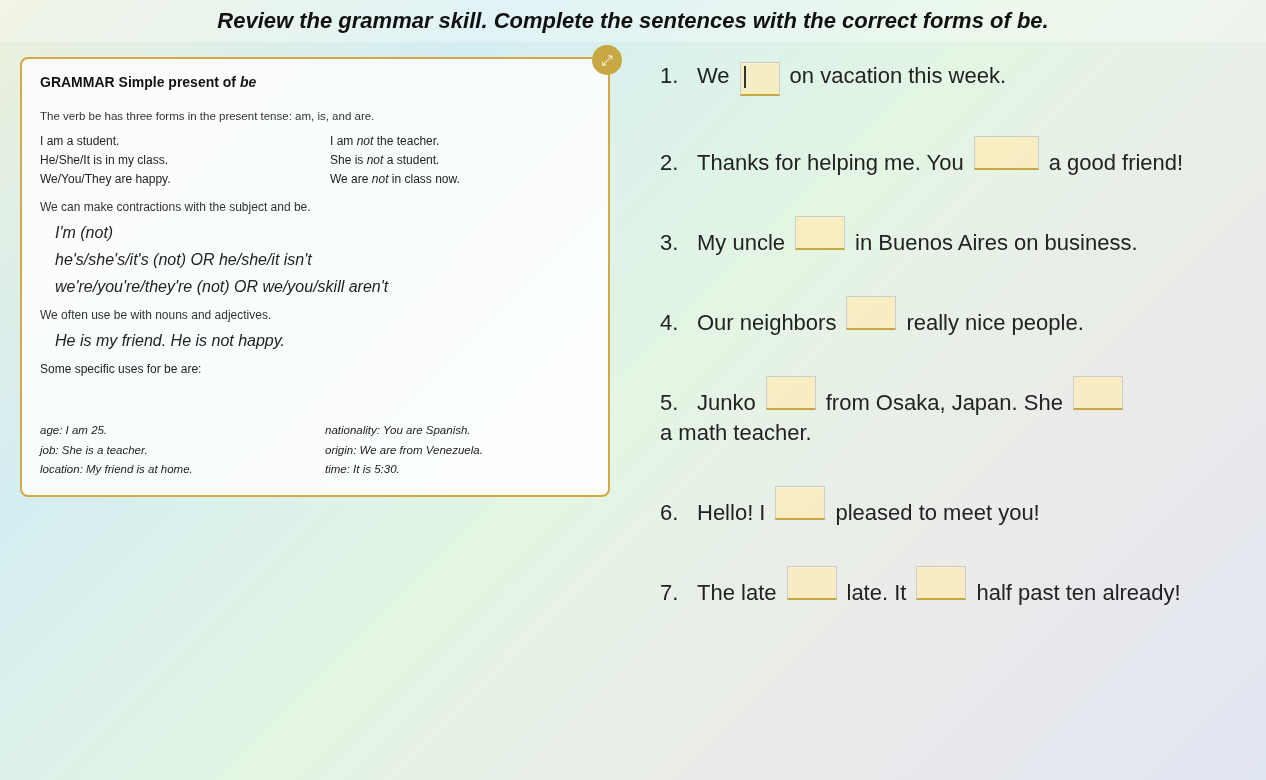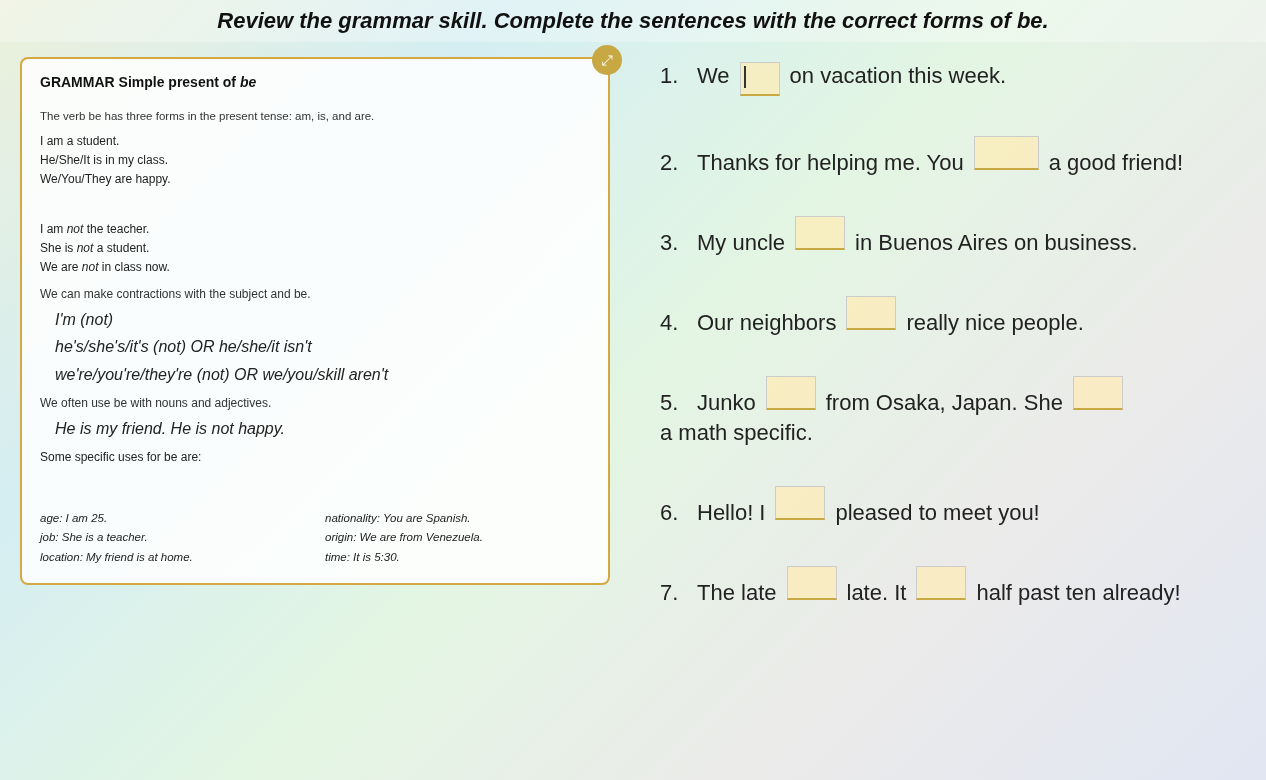--- a/index.html
+++ b/index.html
@@ -95,21 +95,20 @@
     .grammar-box .subtitle {
       font-size: 11.5px;
       margin-bottom: 10px;
       color: #333;
     }
 
     .grammar-section {
       display: flex;
       gap: 30px;
       margin-bottom: 10px;
-      flex-direction: column;
     }
 
     .grammar-section .col {
       flex: 1;
     }
 
     .grammar-section .col p {
       font-size: 12px;
       line-height: 1.6;
     }
@@ -285,21 +284,21 @@
       <span class="answer-box small"></span>
       <span class="text-segment">really nice people.</span>
     </div>
 
     <div class="exercise-item">
       <span class="exercise-num">5.</span>
       <span class="text-segment">Junko</span>
       <span class="answer-box small"></span>
       <span class="text-segment">from Osaka, Japan. She</span>
       <span class="answer-box small"></span>
-      <span class="text-segment">a math specific.</span>
+      <span class="text-segment">a math teacher.</span>
     </div>
 
     <div class="exercise-item">
       <span class="exercise-num">6.</span>
       <span class="text-segment">Hello! I</span>
       <span class="answer-box small"></span>
       <span class="text-segment">pleased to meet you!</span>
     </div>
 
     <div class="exercise-item">

